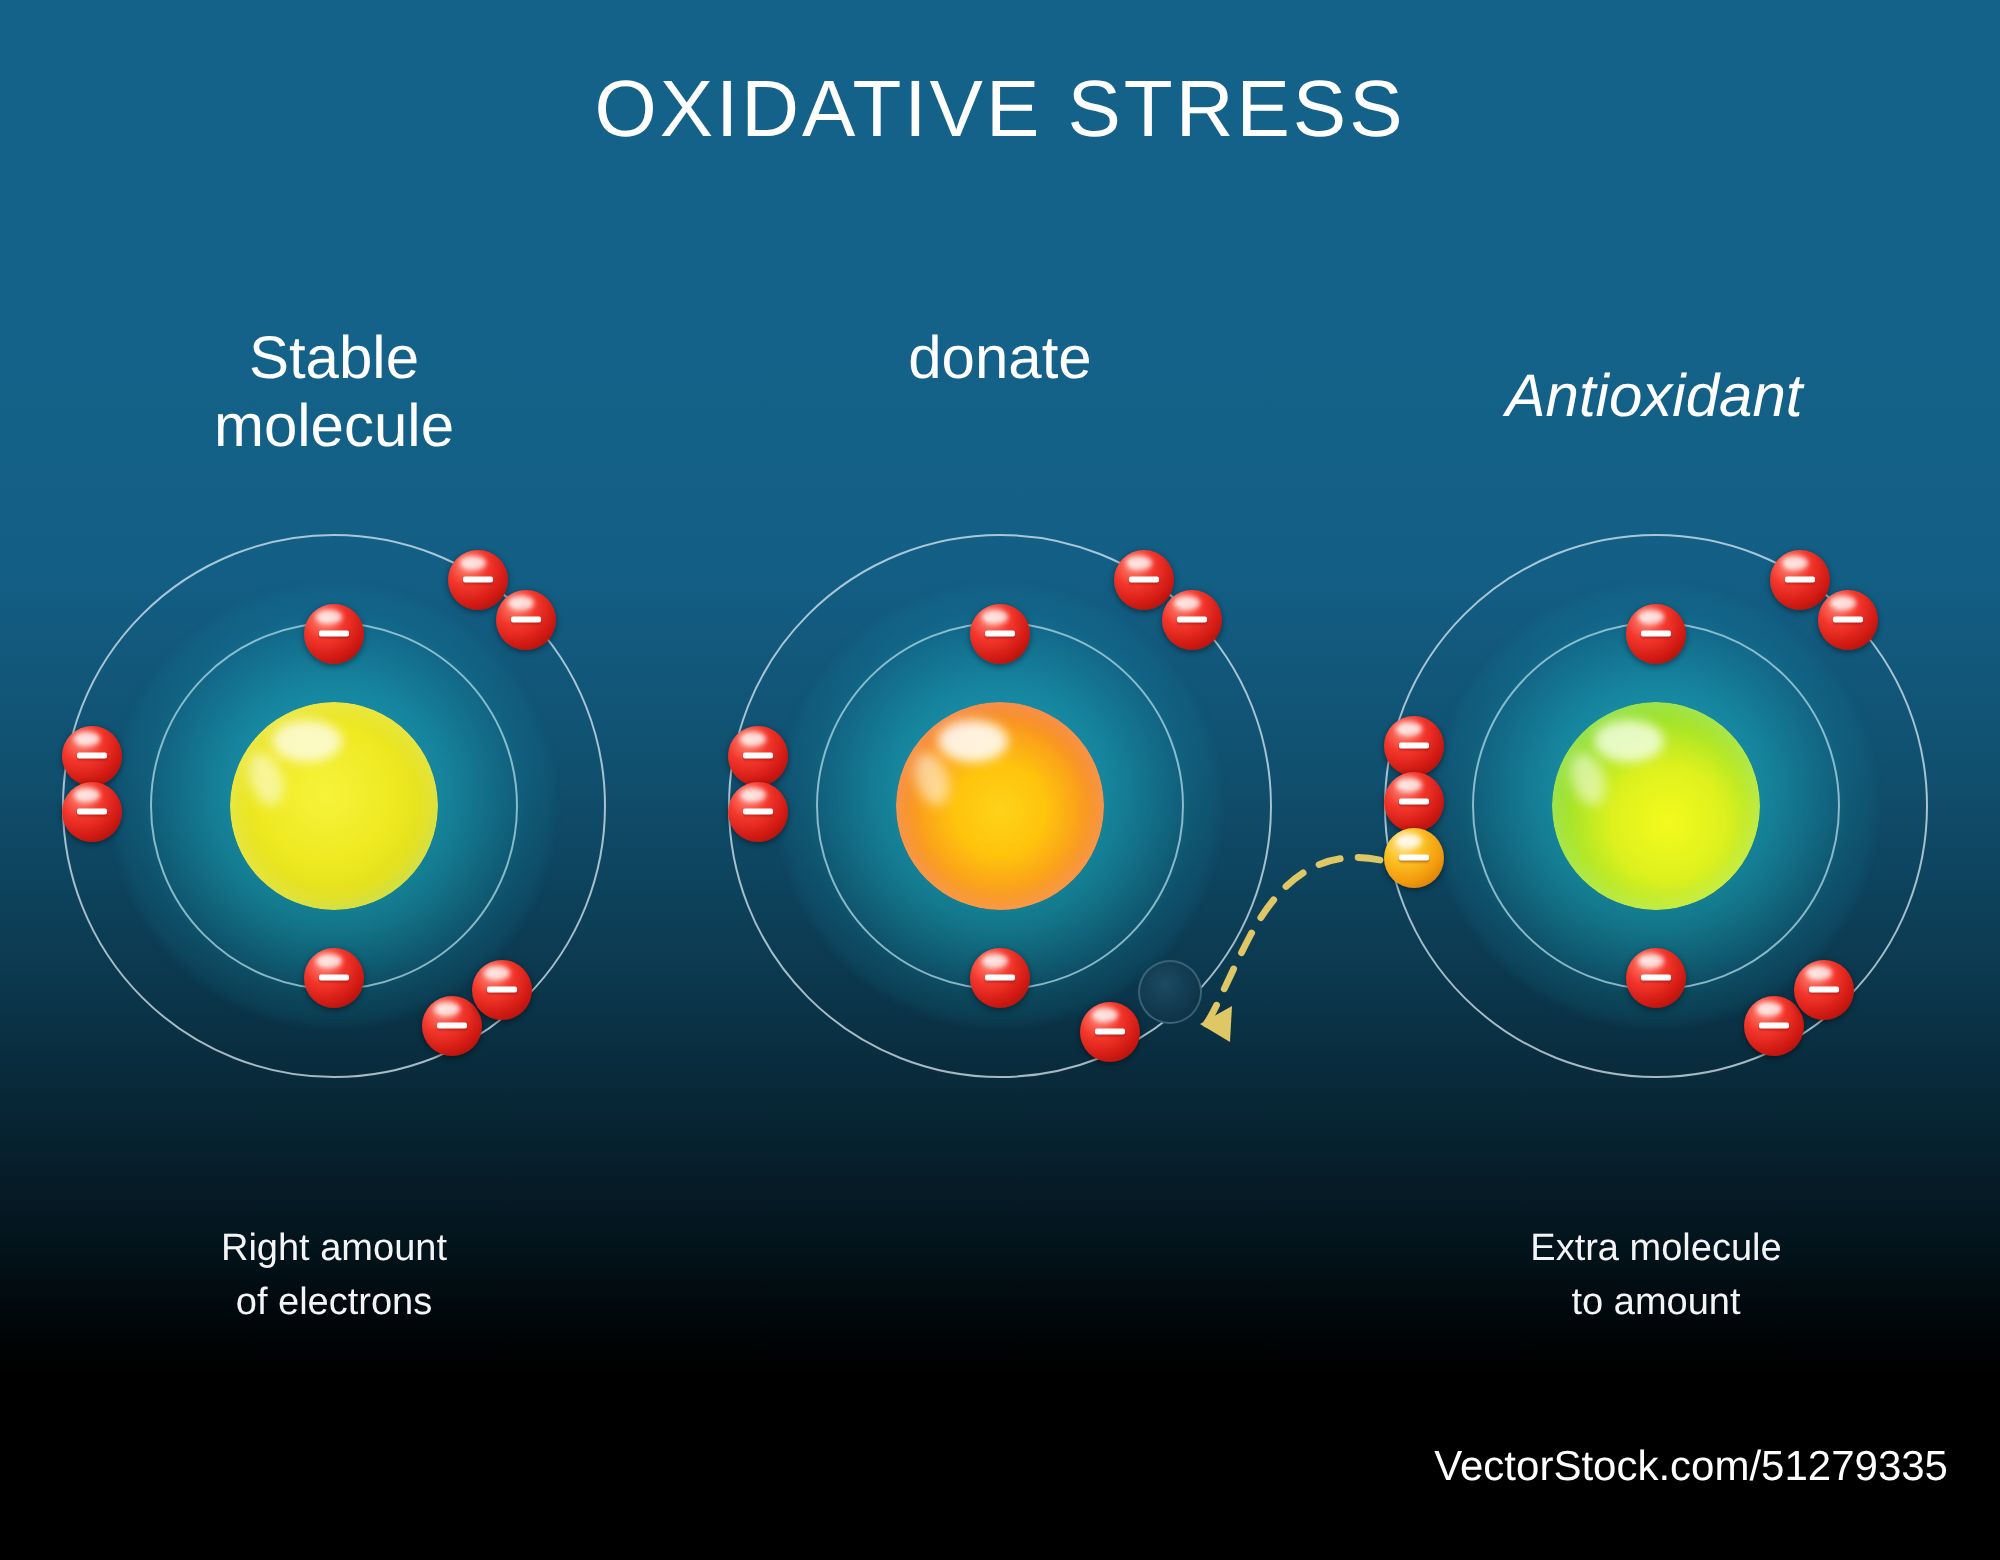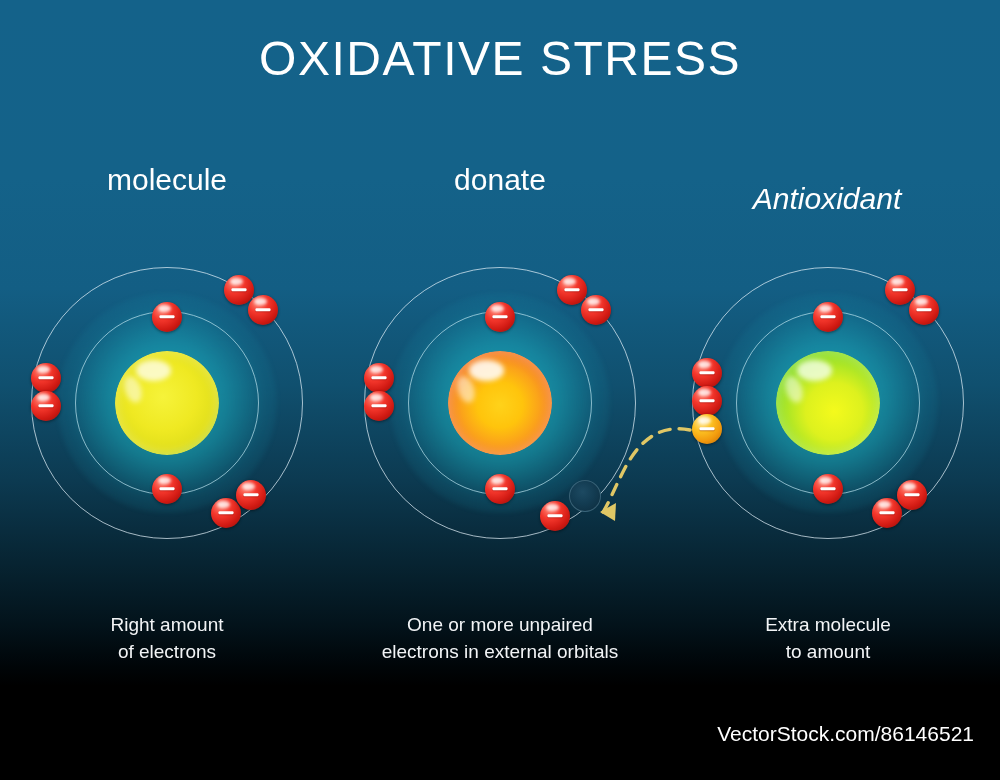--- a/index.html
+++ b/index.html
@@ -38,21 +38,21 @@
     background: #000000;
   }
 
   
   #title {
     position: absolute;
     left: 0; top: 34px;
     width: 1000px;
     text-align: center;
     color: #ffffff;
-    font-size: 48px;
+    font-size: 40px;
     font-weight: 300;
     letter-spacing: 1.5px;
     line-height: 1.05;
   }
   .panel-heading {
     position: absolute;
     width: 320px;
     text-align: center;
     color: #ffffff;
     font-size: 30px;
@@ -205,20 +205,21 @@
 </head>
 <body>
 
 <div id="stage">
 
   <div id="artboard"></div>
 
   <div id="title">OXIDATIVE STRESS</div>
 
   <div class="panel-heading" style="left:7px; top:163px;">
+    <div>Stable</div>
     <div>molecule</div>
   </div>
 
   <div class="atom" id="atom-stable" style="left:17px; top:253px;">
     <div class="ring outer"></div>
     <div class="ring inner"></div>
     <div class="glow"></div>
     <div class="nucleus">
       <div class="body" style="background: radial-gradient(circle at 46% 44%, #f6f33a 0%, #efe922 42%, #e2e01c 64%, #9bcf34 90%, #5fb347 100%);"></div>
       <div class="spec1"></div>
@@ -310,24 +311,20 @@
       <div class="minus"></div>
     </div>
 
     <div class="electron" style="left:190px; top:248px;">
       <div class="hl"></div>
       <div class="minus"></div>
     </div>
     <div class="vacancy" style="left:219px; top:227px;"></div>
   </div>
 
-  <div class="panel-caption" style="left:330px; top:612px;">
-    <div>One or more unpaired</div>
-    <div>electrons in external orbitals</div>
-  </div>
 
   <div class="panel-heading" style="left:667px; top:182px;font-style:italic;">
     <div>Antioxidant</div>
   </div>
 
   <div class="atom" id="atom-antioxidant" style="left:678px; top:253px;">
     <div class="ring outer"></div>
     <div class="ring inner"></div>
     <div class="glow"></div>
     <div class="nucleus">
@@ -382,15 +379,15 @@
     <div>Extra molecule</div>
     <div>to amount</div>
   </div>
 
   <svg id="transfer-arrow" viewBox="0 0 1000 686">
     <path d="M 690 430 C 660 424, 640 440, 625 468 C 614 489, 608 505, 603 512" fill="none" stroke="#e0c765" stroke-width="3.4" stroke-dasharray="11 9" stroke-linecap="round"></path>
     <path d="M 600 512 L 616 503 L 615 521 Z" fill="#e0c765"></path>
   </svg>
 
   <div id="footer-bar"></div>
-  <div id="wm-url">VectorStock.com/86146521</div>
+  <div id="wm-url">VectorStock.com/51279335</div>
 
 </div>
 
 </body></html>

